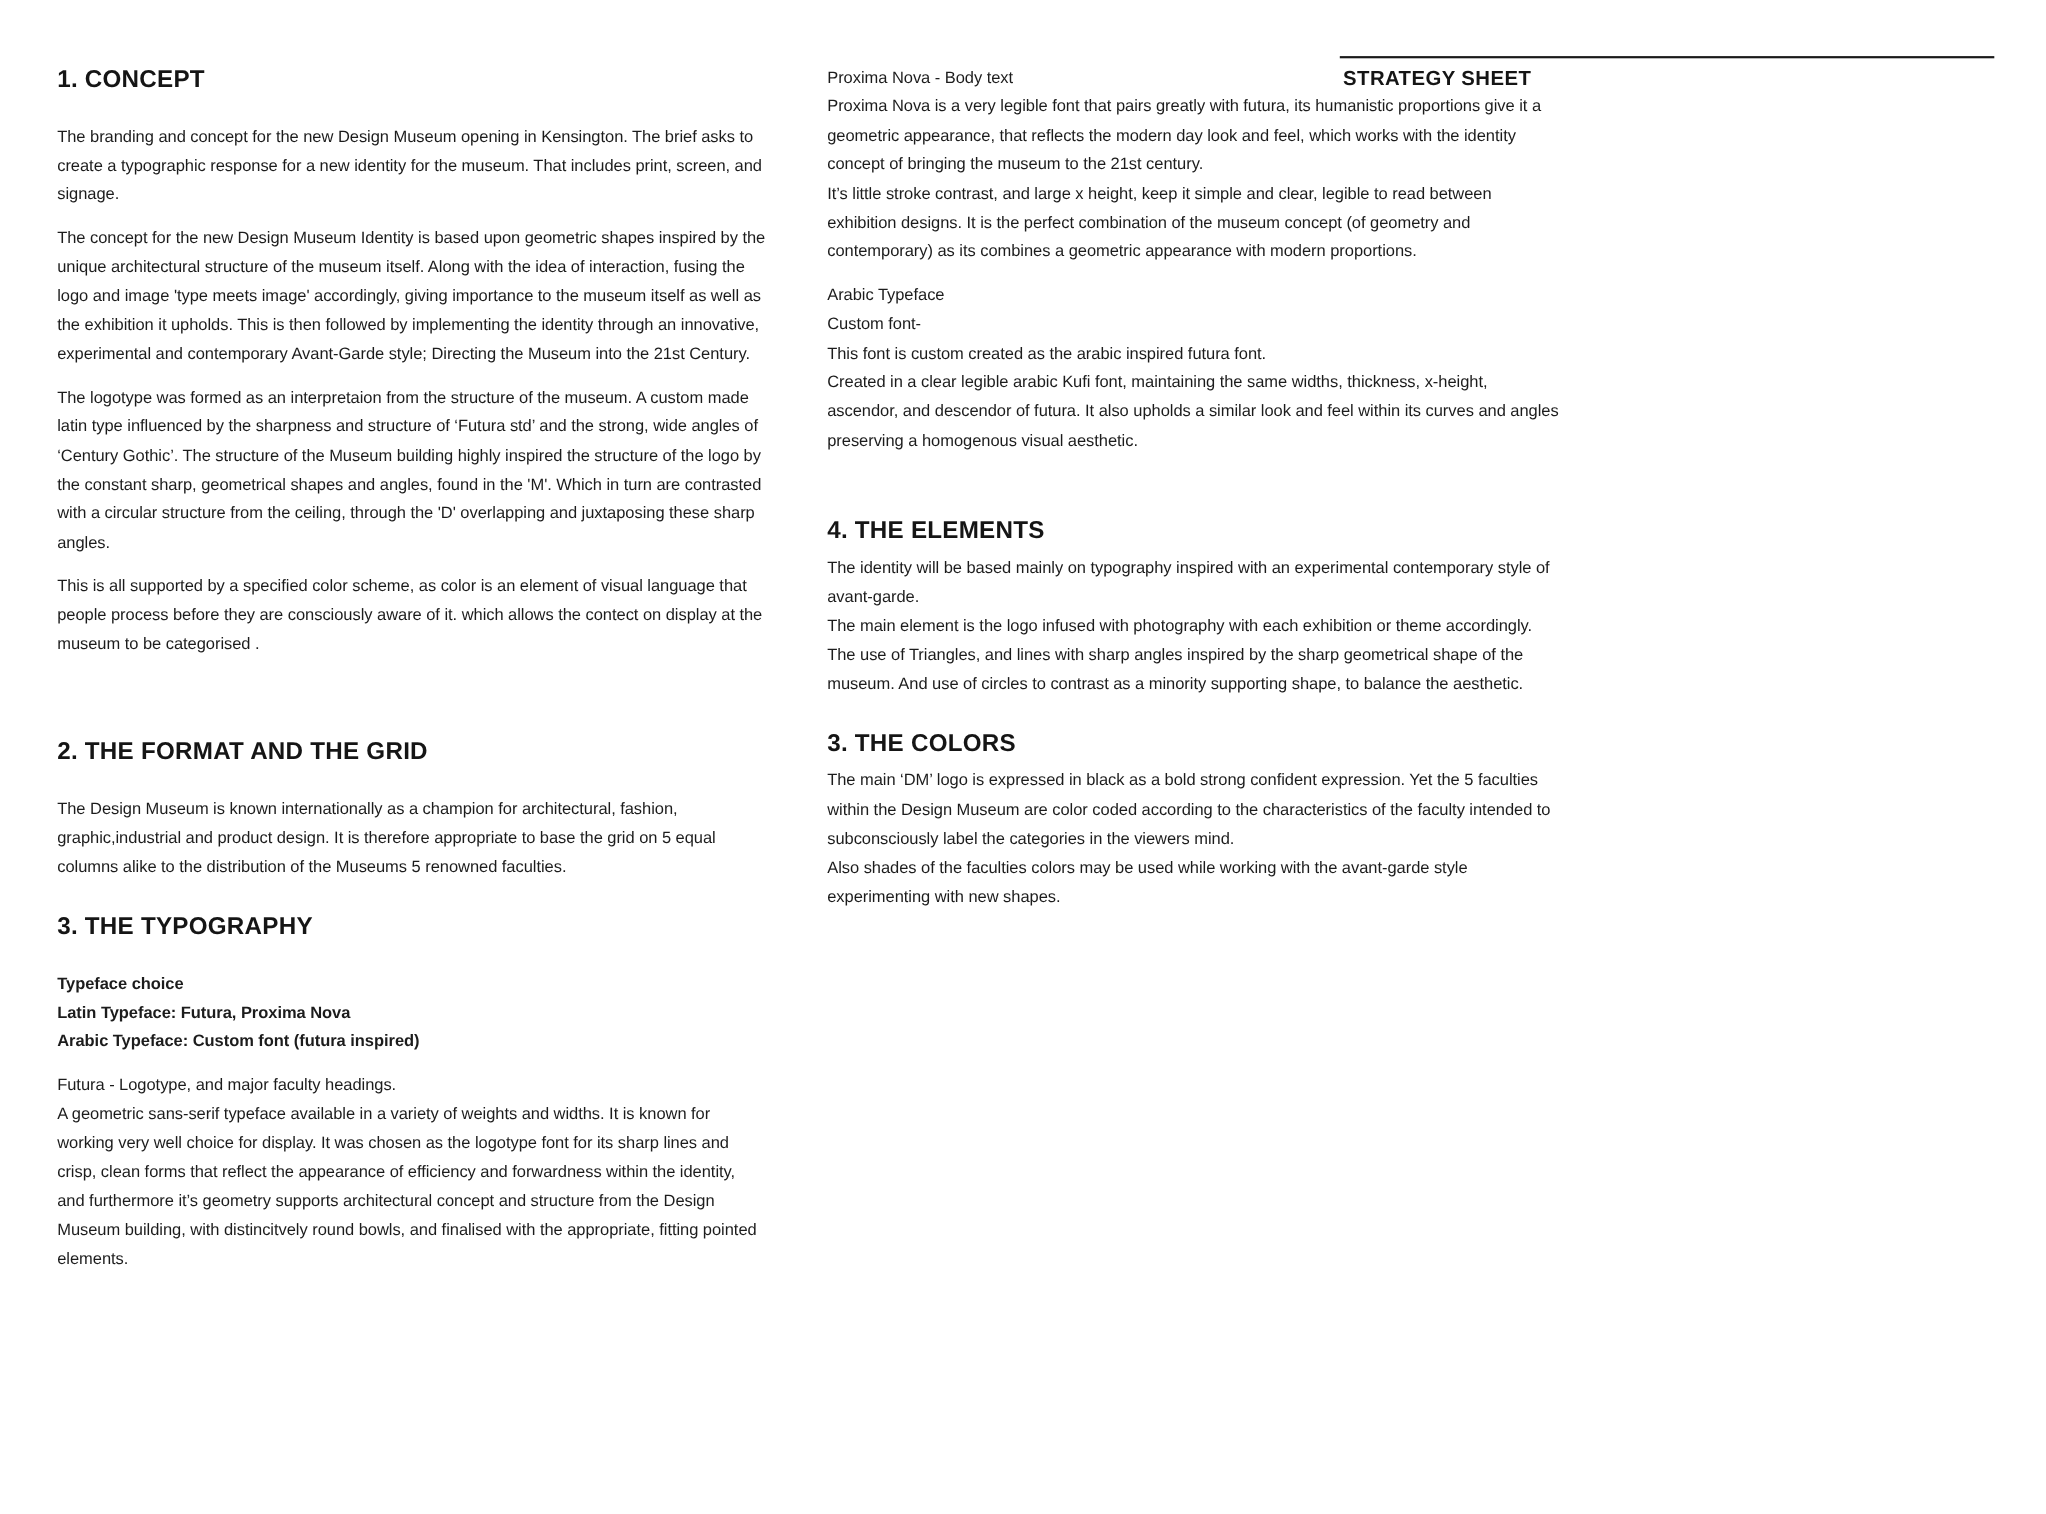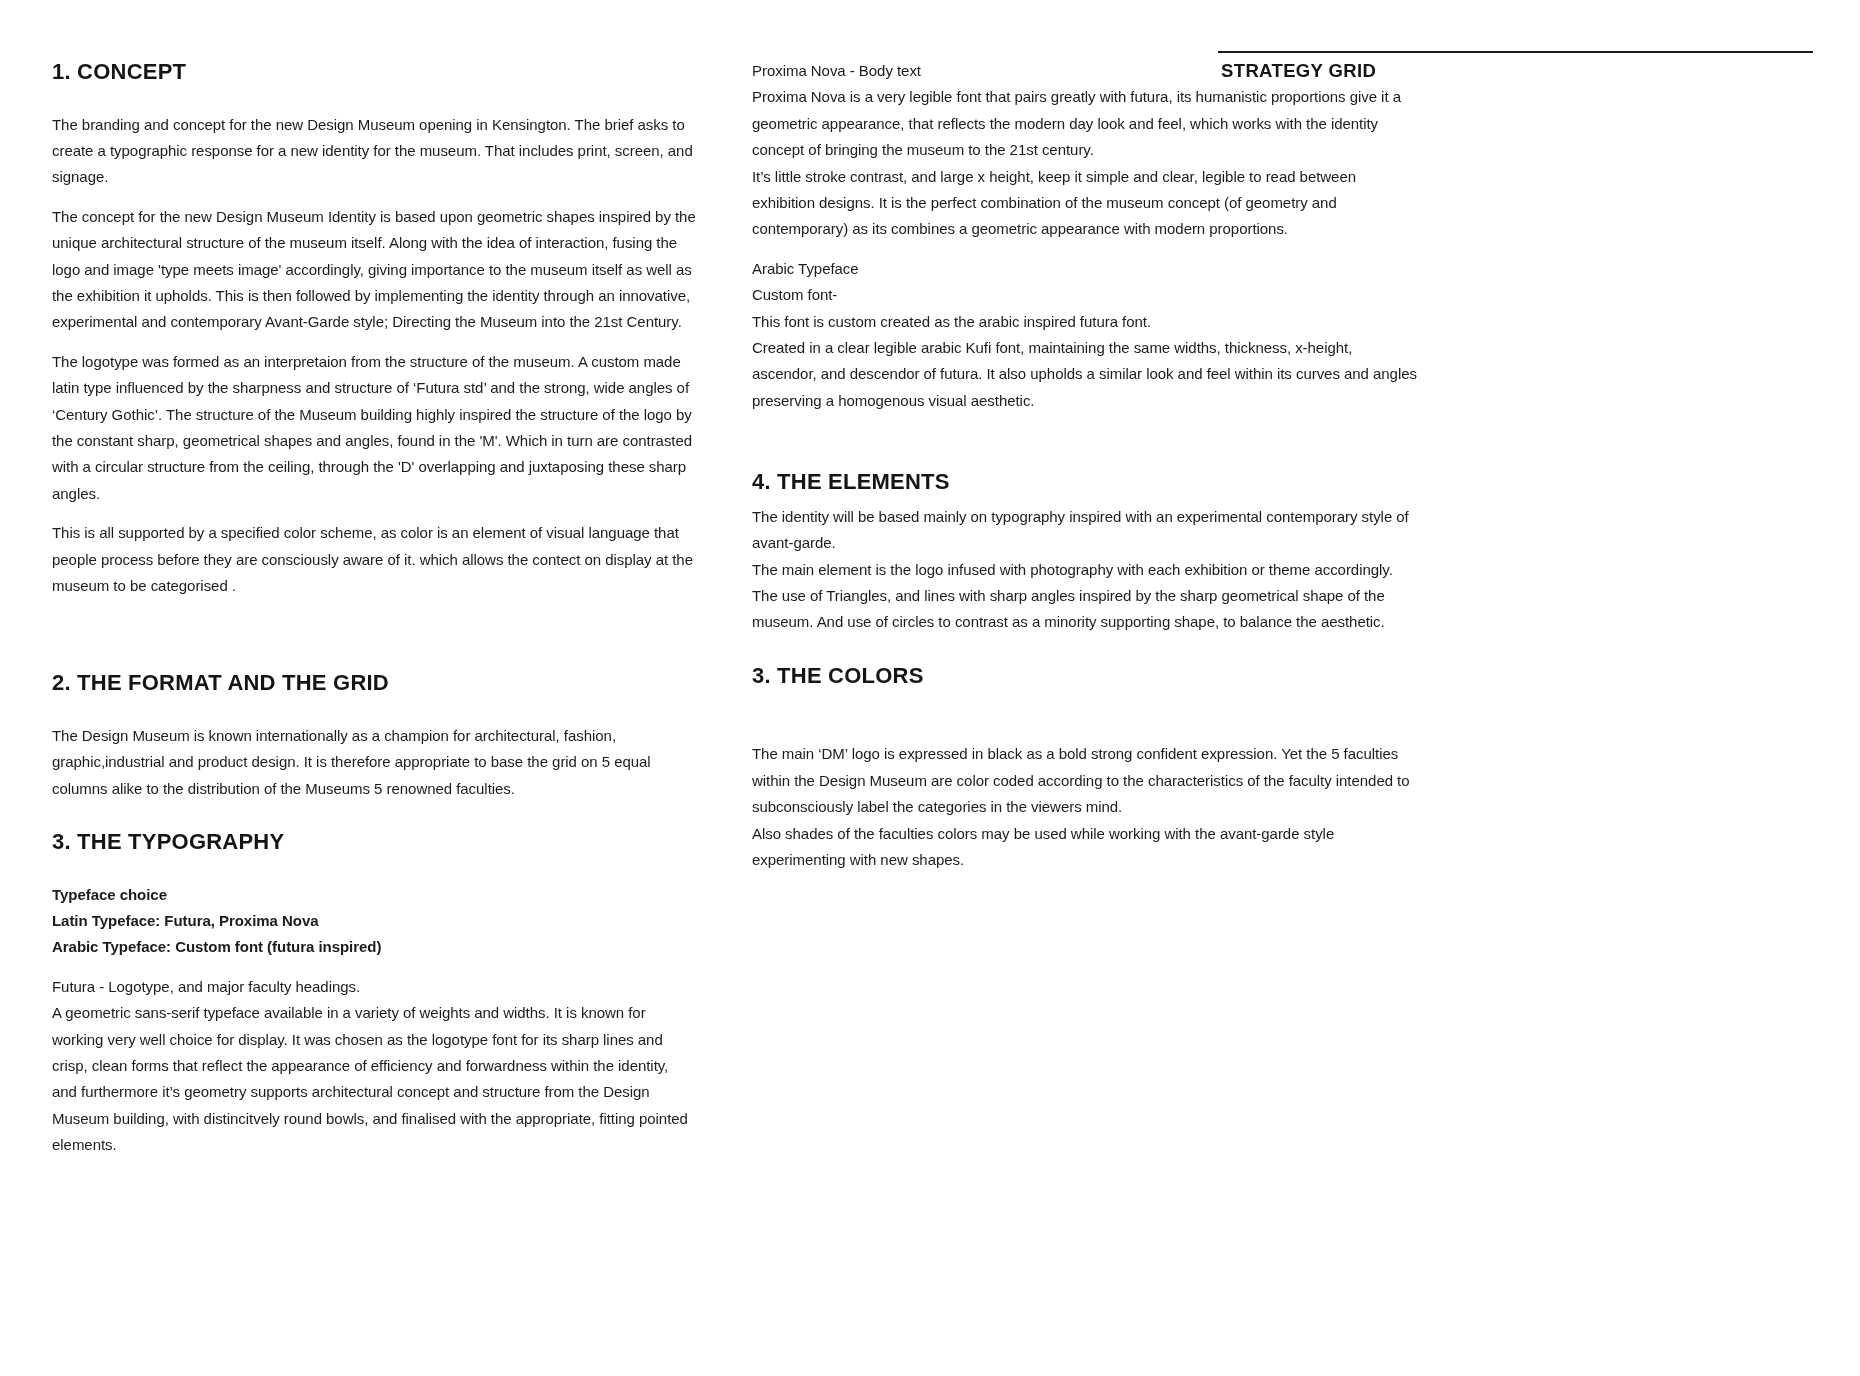--- a/index.html
+++ b/index.html
@@ -73,21 +73,21 @@
   .gap-xl { height: 54px; }
   .gap-xxl { height: 70px; }
   .gap-head { height: 8px; }
 </style>
 </head>
 <body>
 
 <div class="page">
 
   <div class="header-rule"></div>
-  <div class="header-title">STRATEGY GRID</div>
+  <div class="header-title">STRATEGY SHEET</div>
 
   <div class="col col-left">
 
     <h2 class="section-head">1. CONCEPT</h2>
     <div class="gap-md"></div>
 
     <p class="body">The branding and concept for the new Design Museum opening in Kensington. The brief asks to create a typographic response for a new identity for the museum. That includes print, screen, and signage.</p>
     <div class="gap-sm"></div>
 
     <p class="body">The concept for the new Design Museum Identity is based upon geometric shapes inspired by the unique architectural structure of the museum itself. Along with the idea of interaction, fusing the logo and image 'type meets image' accordingly, giving importance to the museum itself as well as the exhibition it upholds. This is then followed by implementing the identity through an innovative, experimental and contemporary Avant-Garde style; Directing the Museum into the 21st Century.</p>
@@ -138,17 +138,17 @@
 
     <p class="body" style="white-space: pre-line;">The identity will be based mainly on typography inspired with an experimental contemporary style of avant-garde.
 The main element is the logo infused with photography with each exhibition or theme accordingly.
 The use of Triangles, and lines with sharp angles inspired by the sharp geometrical shape of the museum. And use of circles to contrast as a minority supporting shape, to balance the aesthetic.</p>
 
     <div class="gap-md"></div>
 
     <h2 class="section-head">3. THE COLORS</h2>
     <div class="gap-head"></div>
 
-    <p class="body" style="white-space: pre-line; margin-top: 44px;">The main ‘DM’ logo is expressed in black as a bold strong confident expression. Yet the 5 faculties within the Design Museum are color coded according to the characteristics of the faculty intended to subconsciously label the categories in the viewers mind.
+    <p class="body" style="white-space: pre-line;">The main ‘DM’ logo is expressed in black as a bold strong confident expression. Yet the 5 faculties within the Design Museum are color coded according to the characteristics of the faculty intended to subconsciously label the categories in the viewers mind.
 Also shades of the faculties colors may be used while working with the avant-garde style experimenting with new shapes.</p>
   </div>
 
 </div>
 
 </body></html>

